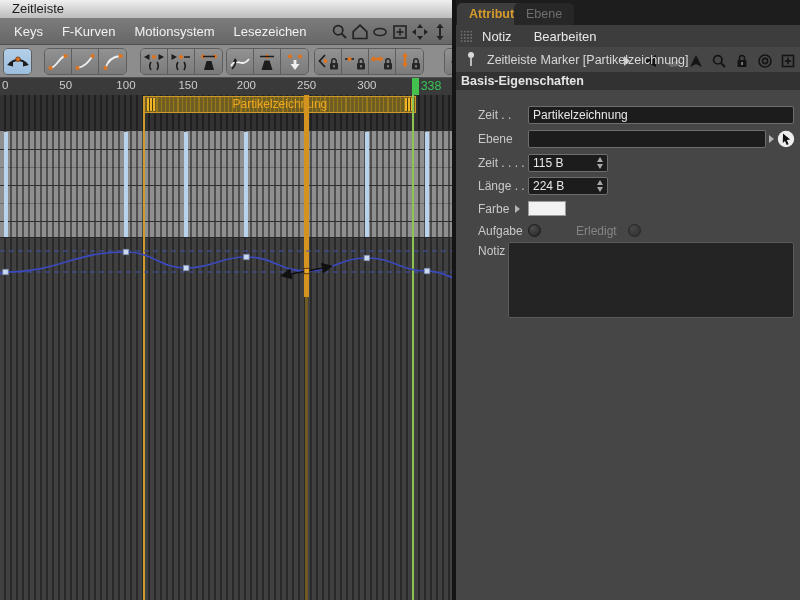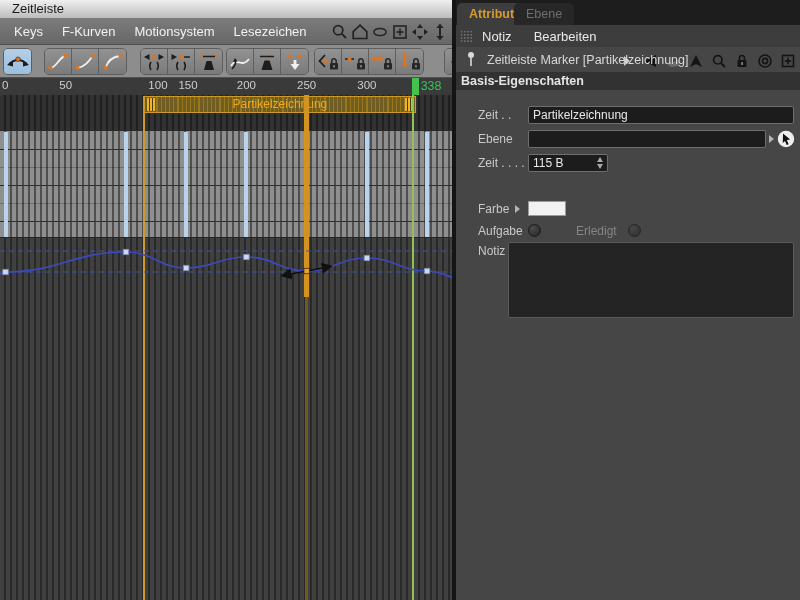--- a/index.html
+++ b/index.html
@@ -302,21 +302,21 @@
             </svg>
           </div>
         </div>
       </div>
 
     <div id="tl-ruler" class="abs">
       <div id="rflag" style="left: 411.655px;"></div>
       <span id="rend" style="left: 420.655px;">338</span>
     <span class="rlabel zero" style="left: 2px;">0</span>
         <span class="rlabel" style="left: 65.73px;">50</span>
-        <span class="rlabel" style="left: 125.96px; margin-left: 32px;">100</span>
+        <span class="rlabel" style="left: 125.96px;">100</span>
         <span class="rlabel" style="left: 188px;">150</span>
         <span class="rlabel" style="left: 246.42px;">200</span>
         <span class="rlabel" style="left: 306.65px;">250</span>
         <span class="rlabel" style="left: 366.88px;">300</span>
       </div>
 
     <div id="tl-canvas" class="abs">
       <div id="dark-rows" class="abs"></div>
 
       <div id="track-block" class="abs">
@@ -454,20 +454,25 @@
         <path d="M6 3.5 L13.2 9.6 L9.8 10 L11.6 14.2 L9.7 15 L8 10.9 L5.8 13 Z" fill="#111"></path>
       </svg>
     </div>
 
     <div class="frow" style="top:154px">
       <span class="flabel">Zeit . . . .</span>
       <input class="finput" style="left: 72px; width: 80px;" value="115 B">
       <div class="spin" style="left:141px"></div>
     </div>
 
+    <div class="frow" style="top:177px">
+      <span class="flabel">Länge . .</span>
+      <input class="finput" style="left: 72px; width: 80px;" value="224 B">
+      <div class="spin" style="left:141px"></div>
+    </div>
 
     <div class="frow" style="top:200px">
       <span class="flabel">Farbe</span>
       <div class="mini-arrow" style="left:59px;top:5px"></div>
       <div id="farbe-swatch"></div>
     </div>
 
     <div class="frow" style="top:222px">
       <span class="flabel">Aufgabe</span>
       <div class="chk" style="left:72px"></div>

